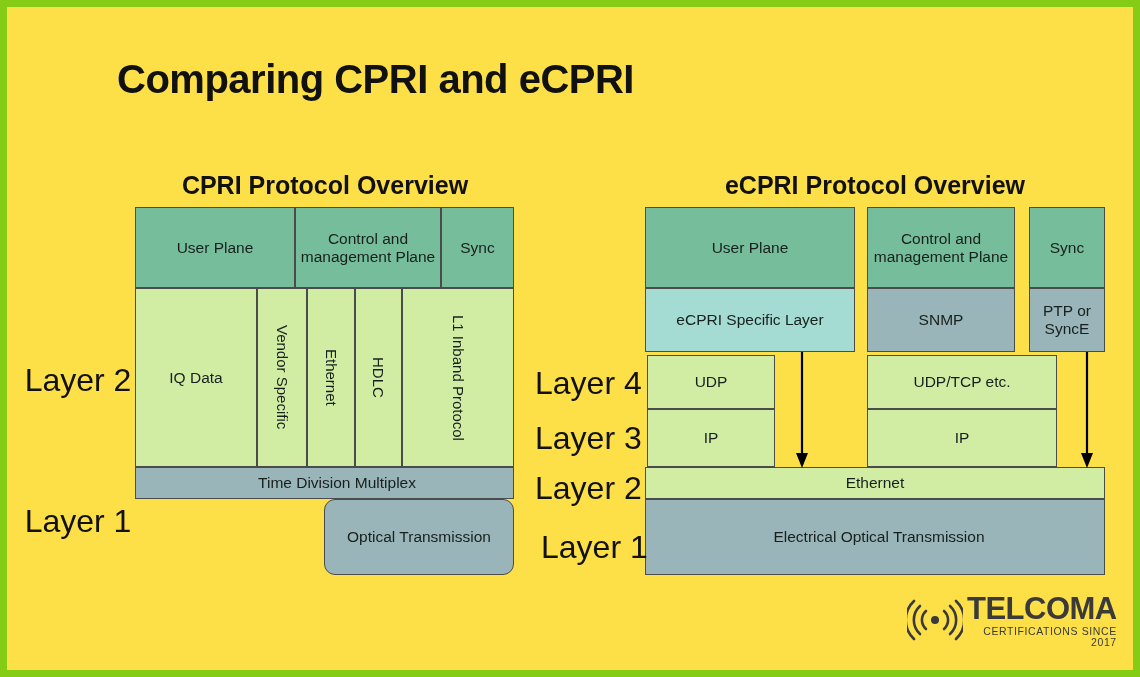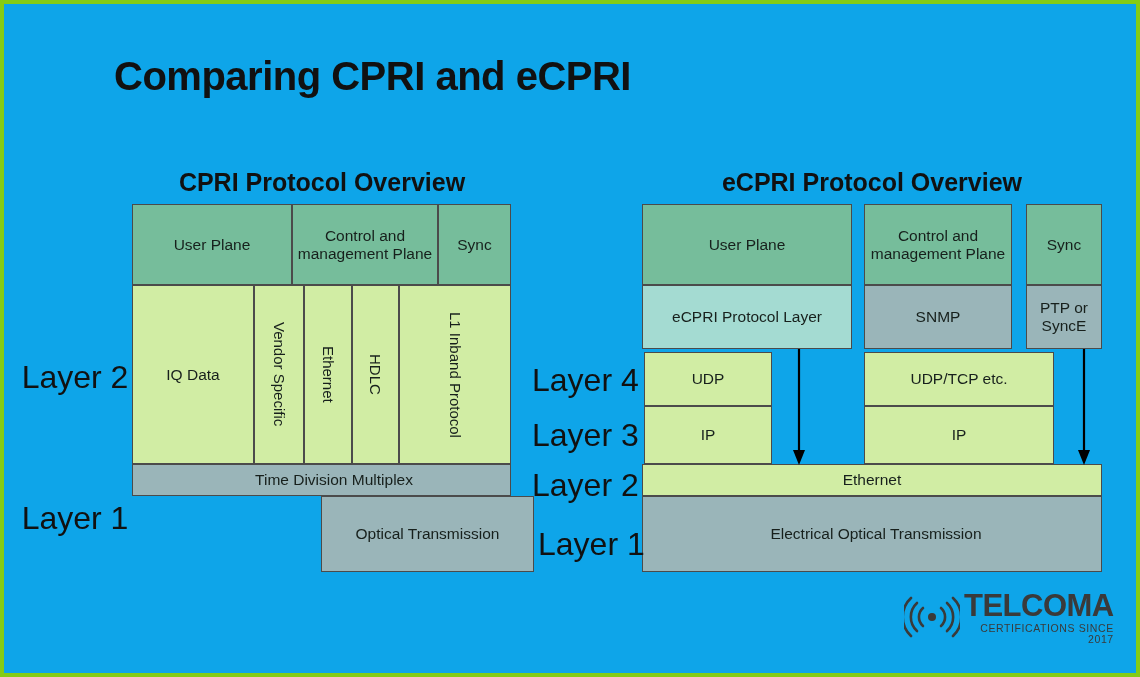--- a/index.html
+++ b/index.html
@@ -7,22 +7,22 @@
     width:1140px;height:677px;
     background:#ffffff;
     font-family:"Liberation Sans", sans-serif;
     color:#1b1b1b;
     overflow:hidden;
   }
   #canvas{
     position:relative;
     width:1140px;height:677px;
     box-sizing:border-box;
-    border:4px solid #84cc16;
-    background:#0ea5e9;
+    border:7px solid #84cc16;
+    background:#fde047;
   }
   .abs{position:absolute;box-sizing:border-box;}
 
   
   #main-title{
     left:110px;top:50px;
     font-size:40px;
     font-weight:700;
     letter-spacing:-0.5px;
     color:#111111;
@@ -103,32 +103,32 @@
   <div class="abs box green" style="left:434px;top:200px;width:73px;height:81px;">Sync</div>
 
   <div class="abs box lgreen" style="left:128px;top:281px;width:122px;height:179px;">IQ Data</div>
   <div class="abs box lgreen vert" style="left:250px;top:281px;width:50px;height:179px;">Vendor Specific</div>
   <div class="abs box lgreen vert" style="left:300px;top:281px;width:48px;height:179px;">Ethernet</div>
   <div class="abs box lgreen vert" style="left:348px;top:281px;width:47px;height:179px;">HDLC</div>
   <div class="abs box lgreen vert" style="left:395px;top:281px;width:112px;height:179px;">L1 Inband Protocol</div>
 
   <div class="abs box gray" style="left:128px;top:460px;width:379px;height:32px;padding-left:28px;">Time Division Multiplex</div>
 
-  <div class="abs box gray" style="left:317px;top:492px;width:213px;height:76px;">Optical Transmission</div>
+  <div class="abs box gray" style="left:317px;top:492px;width:190px;height:76px;border-radius:11px;">Optical Transmission</div>
 
   <div class="abs layer-label" style="left:16px;top:355px;width:110px;justify-content:center;">Layer 2</div>
   <div class="abs layer-label" style="left:16px;top:496px;width:110px;justify-content:center;">Layer 1</div>
 
   <div class="abs section-title" style="left:638px;top:164px;width:460px;">eCPRI Protocol Overview</div>
 
   <div class="abs box green" style="left:638px;top:200px;width:210px;height:81px;">User Plane</div>
   <div class="abs box green" style="left:860px;top:200px;width:148px;height:81px;">Control and management Plane</div>
   <div class="abs box green" style="left:1022px;top:200px;width:76px;height:81px;">Sync</div>
 
-  <div class="abs box cyan" style="left:638px;top:281px;width:210px;height:64px;">eCPRI Protocol Layer</div>
+  <div class="abs box cyan" style="left:638px;top:281px;width:210px;height:64px;">eCPRI Specific Layer</div>
   <div class="abs box gray" style="left:860px;top:281px;width:148px;height:64px;">SNMP</div>
   <div class="abs box gray" style="left:1022px;top:281px;width:76px;height:64px;">PTP or SyncE</div>
 
   <div class="abs box lgreen" style="left:640px;top:348px;width:128px;height:54px;">UDP</div>
   <div class="abs box lgreen" style="left:860px;top:348px;width:190px;height:54px;">UDP/TCP etc.</div>
 
   <div class="abs box lgreen" style="left:640px;top:402px;width:128px;height:58px;">IP</div>
   <div class="abs box lgreen" style="left:860px;top:402px;width:190px;height:58px;">IP</div>
 
   <div class="abs box lgreen" style="left:638px;top:460px;width:460px;height:32px;">Ethernet</div>

